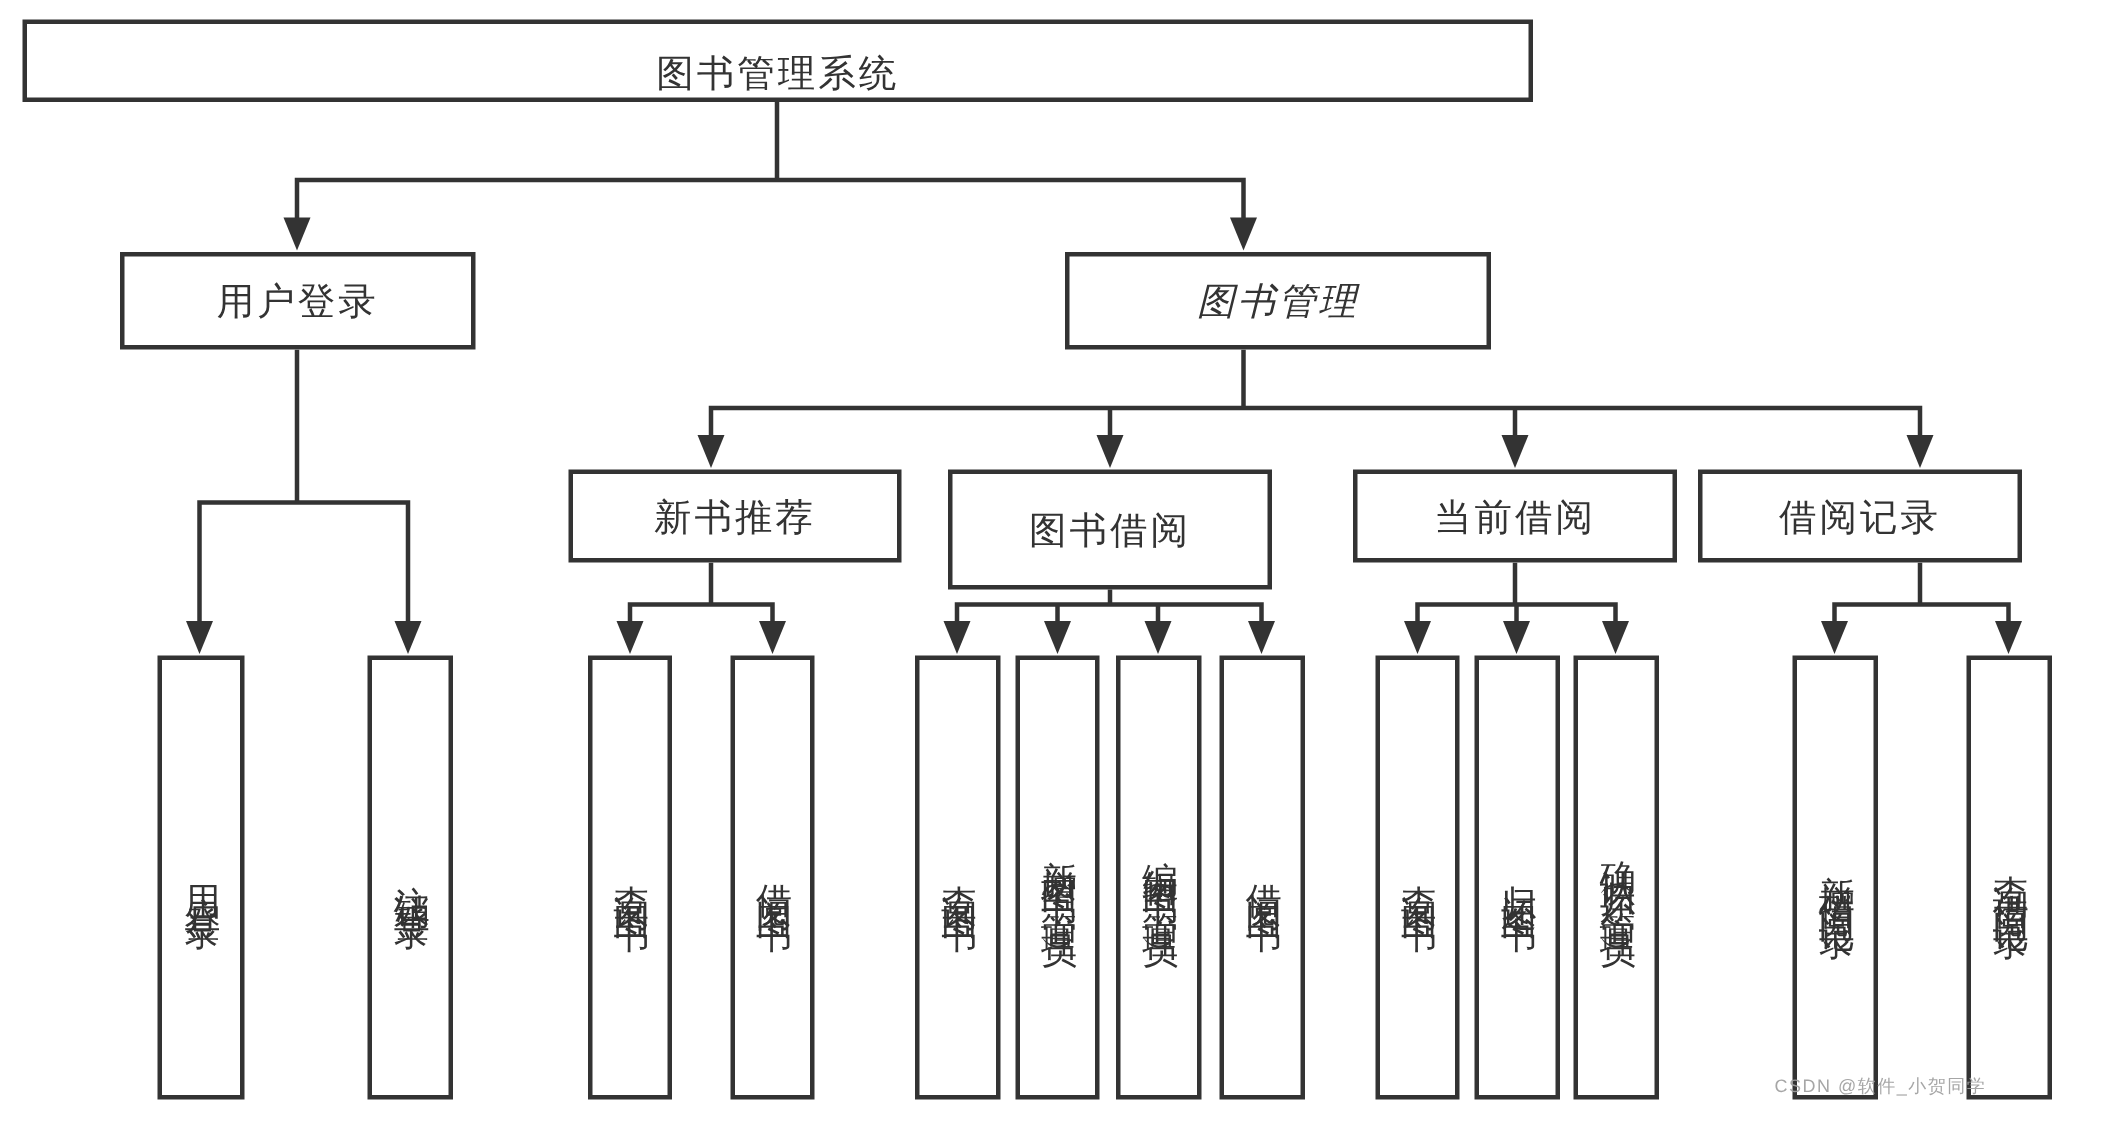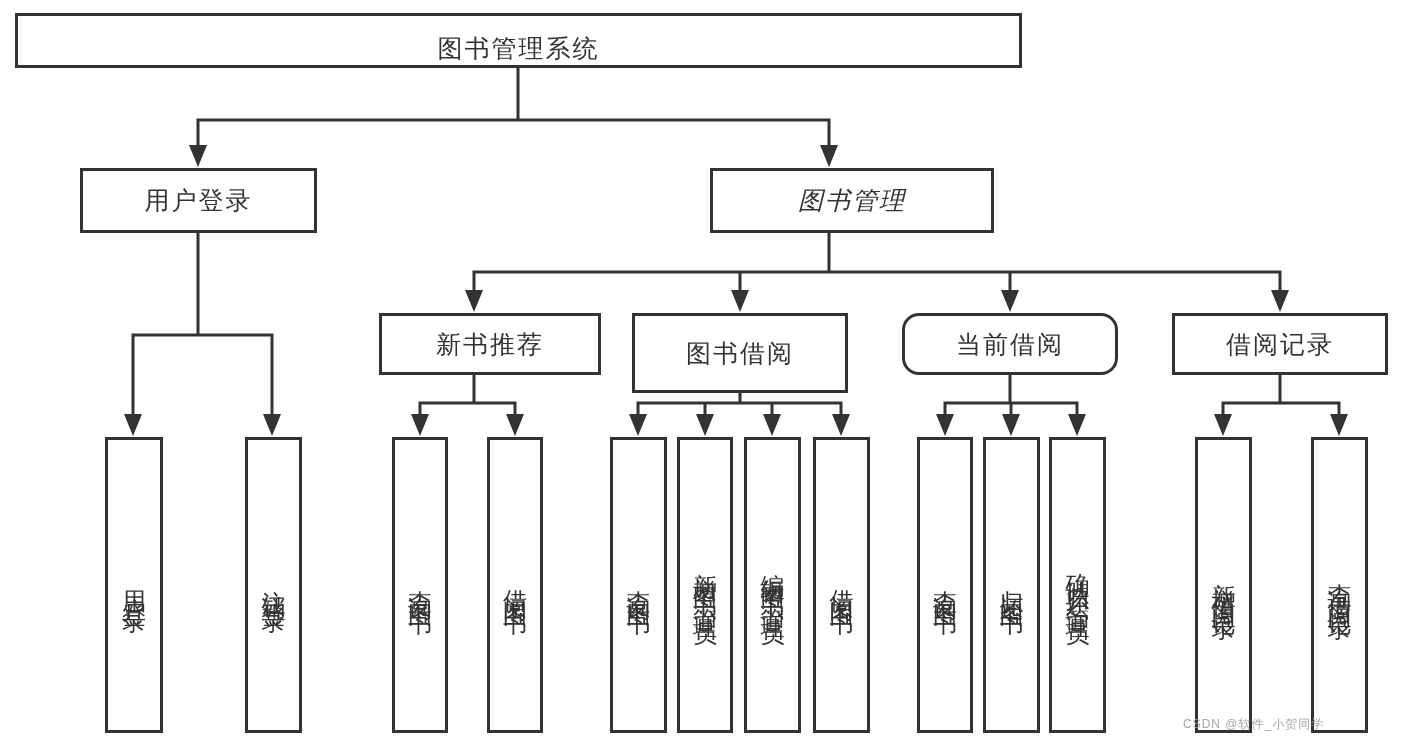--- a/index.html
+++ b/index.html
@@ -110,24 +110,24 @@
   <div class="box hbox" style="left:710px; top:168px; width:284px; height:65px;font-style:italic;">
     <span class="lbl">图书管理</span>
   </div>
 
   <div class="box hbox" style="left:363px; top:313px; width:222px; height:62px;margin-left:16px;">
     <span class="lbl">新书推荐</span>
   </div>
   <div class="box hbox" style="left:632px; top:313px; width:216px; height:80px;">
     <span class="lbl">图书借阅</span>
   </div>
-  <div class="box hbox" style="left:902px; top:313px; width:216px; height:62px;border-radius:17px;">
+  <div class="box hbox" style="left:902px; top:313px; width:216px; height:62px;">
     <span class="lbl">当前借阅</span>
   </div>
-  <div class="box hbox" style="left:1172px; top:313px; width:216px; height:62px;justify-content:center;">
+  <div class="box hbox" style="left:1132px; top:313px; width:216px; height:62px;justify-content:center;">
     <span class="lbl">借阅记录</span>
   </div>
 
   <div class="box vbox" style="left:105px; top:437px; width:58px; height:296px;">
     <span class="lbl">用户登录</span>
   </div>
   <div class="box vbox" style="left:245px; top:437px; width:57px; height:296px;">
     <span class="lbl">注销登录</span>
   </div>
 

